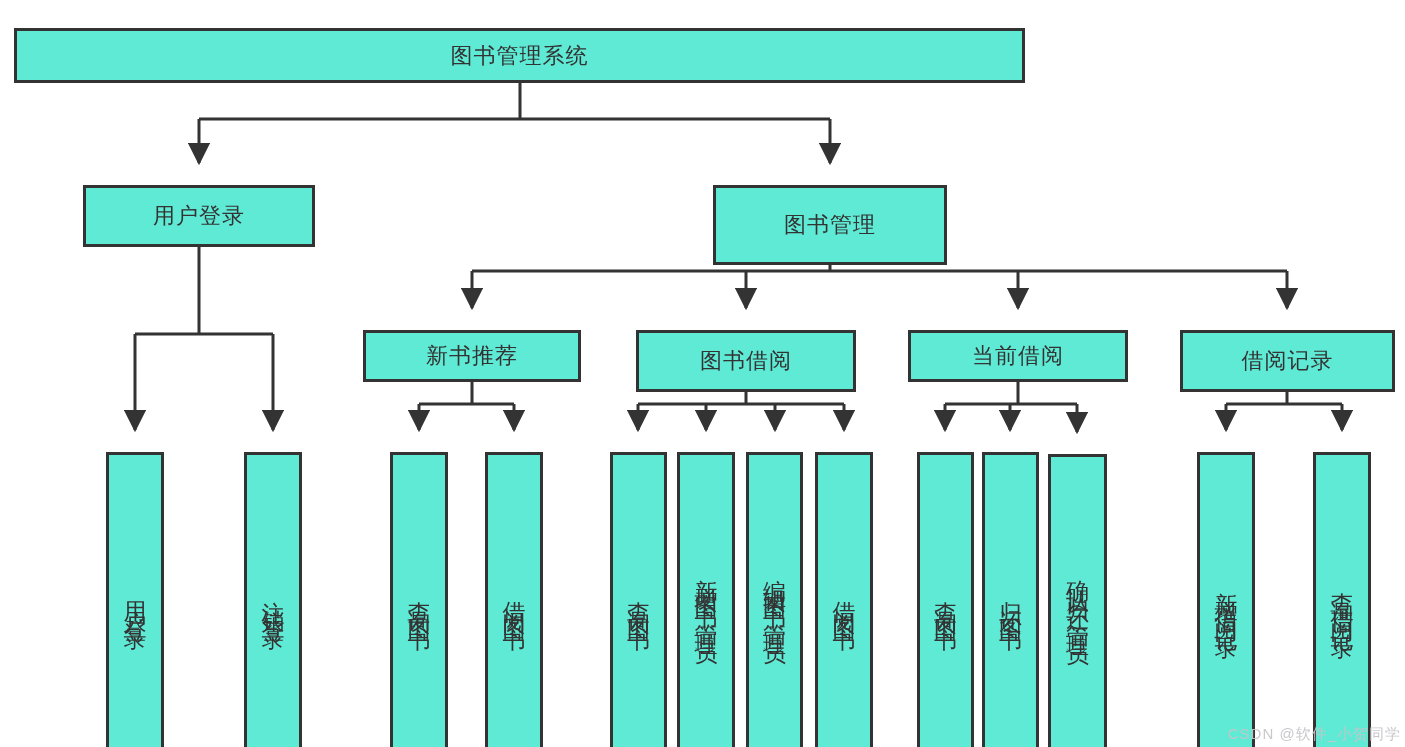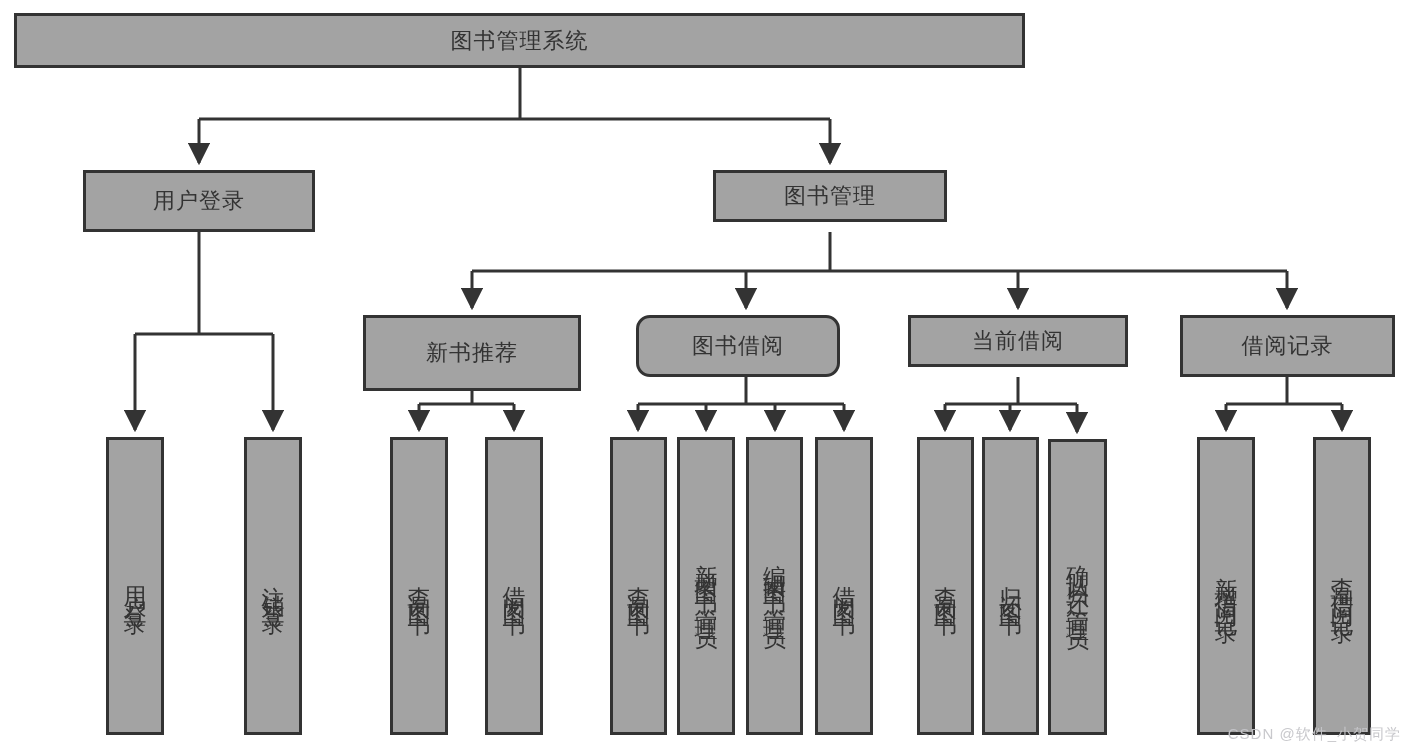--- a/index.html
+++ b/index.html
@@ -4,23 +4,23 @@
 <style>
   html,body{margin:0;padding:0;}
   body{
     width:1405px;height:747px;position:relative;background:#ffffff;
     font-family:"Liberation Sans","DejaVu Sans",sans-serif;
     overflow:hidden;
   }
   .stage{position:absolute;inset:0;width:1405px;height:747px;}
   .connectors{position:absolute;left:0;top:0;z-index:1;}
   .node{
-    position:absolute;box-sizing:border-box;background:#a3a3a3;
+    position:absolute;box-sizing:border-box;background:#5eead4;
     border:3px solid #333333;color:#333333;z-index:2;
-    display:flex;align-items:center;justify-content:center;
+    display:flex;align-items:center;justify-content:center;margin-top:15px;
   }
   .hbox{font-size:22px;letter-spacing:1px;}
   .vbox{font-size:23px;}
   .vbox .vtext{
     writing-mode:vertical-rl;text-orientation:mixed;
     letter-spacing:9px;line-height:1;white-space:nowrap;
   }
   .watermark{
     position:absolute;right:4px;bottom:3px;z-index:3;
     font-size:15px;color:#c6c6ca;letter-spacing:1px;opacity:.95;
@@ -70,24 +70,24 @@
 
       <path d="M1287 377 V404 M1226 404 H1342"></path>
       <line x1="1226" y1="404" x2="1226" y2="430" marker-end="url(#arw)"></line>
       <line x1="1342" y1="404" x2="1342" y2="430" marker-end="url(#arw)"></line>
     </g>
   </svg>
 
   <div class="node hbox" style="left:14px;top:13px;width:1011px;height:55px;">图书管理系统</div>
 
   <div class="node hbox" style="left:83px;top:170px;width:232px;height:62px;">用户登录</div>
-  <div class="node hbox" style="left:713px;top:170px;width:234px;height:52px;">图书管理</div>
+  <div class="node hbox" style="left:713px;top:170px;width:234px;height:80px;">图书管理</div>
 
-  <div class="node hbox" style="left:363px;top:315px;width:218px;height:76px;">新书推荐</div>
-  <div class="node hbox" style="left:636px;top:315px;width:204px;height:62px;border-radius:14px;">图书借阅</div>
+  <div class="node hbox" style="left:363px;top:315px;width:218px;height:52px;">新书推荐</div>
+  <div class="node hbox" style="left:636px;top:315px;width:220px;height:62px;">图书借阅</div>
   <div class="node hbox" style="left:908px;top:315px;width:220px;height:52px;">当前借阅</div>
   <div class="node hbox" style="left:1180px;top:315px;width:215px;height:62px;">借阅记录</div>
 
   <div class="node vbox" style="left:106px;top:437px;width:58px;height:298px;">
     <span class="vtext">用户登录</span>
   </div>
   <div class="node vbox" style="left:244px;top:437px;width:58px;height:298px;">
     <span class="vtext">注销登录</span>
   </div>
 

